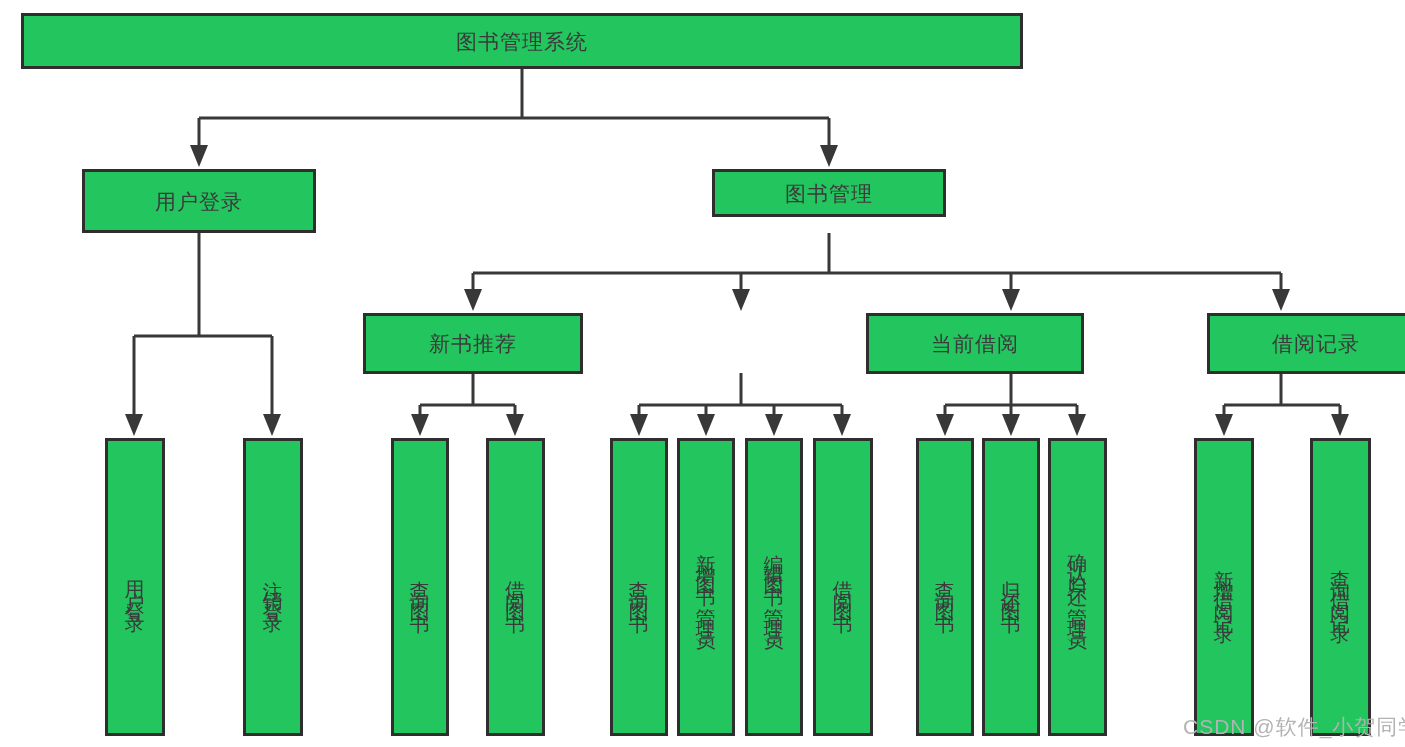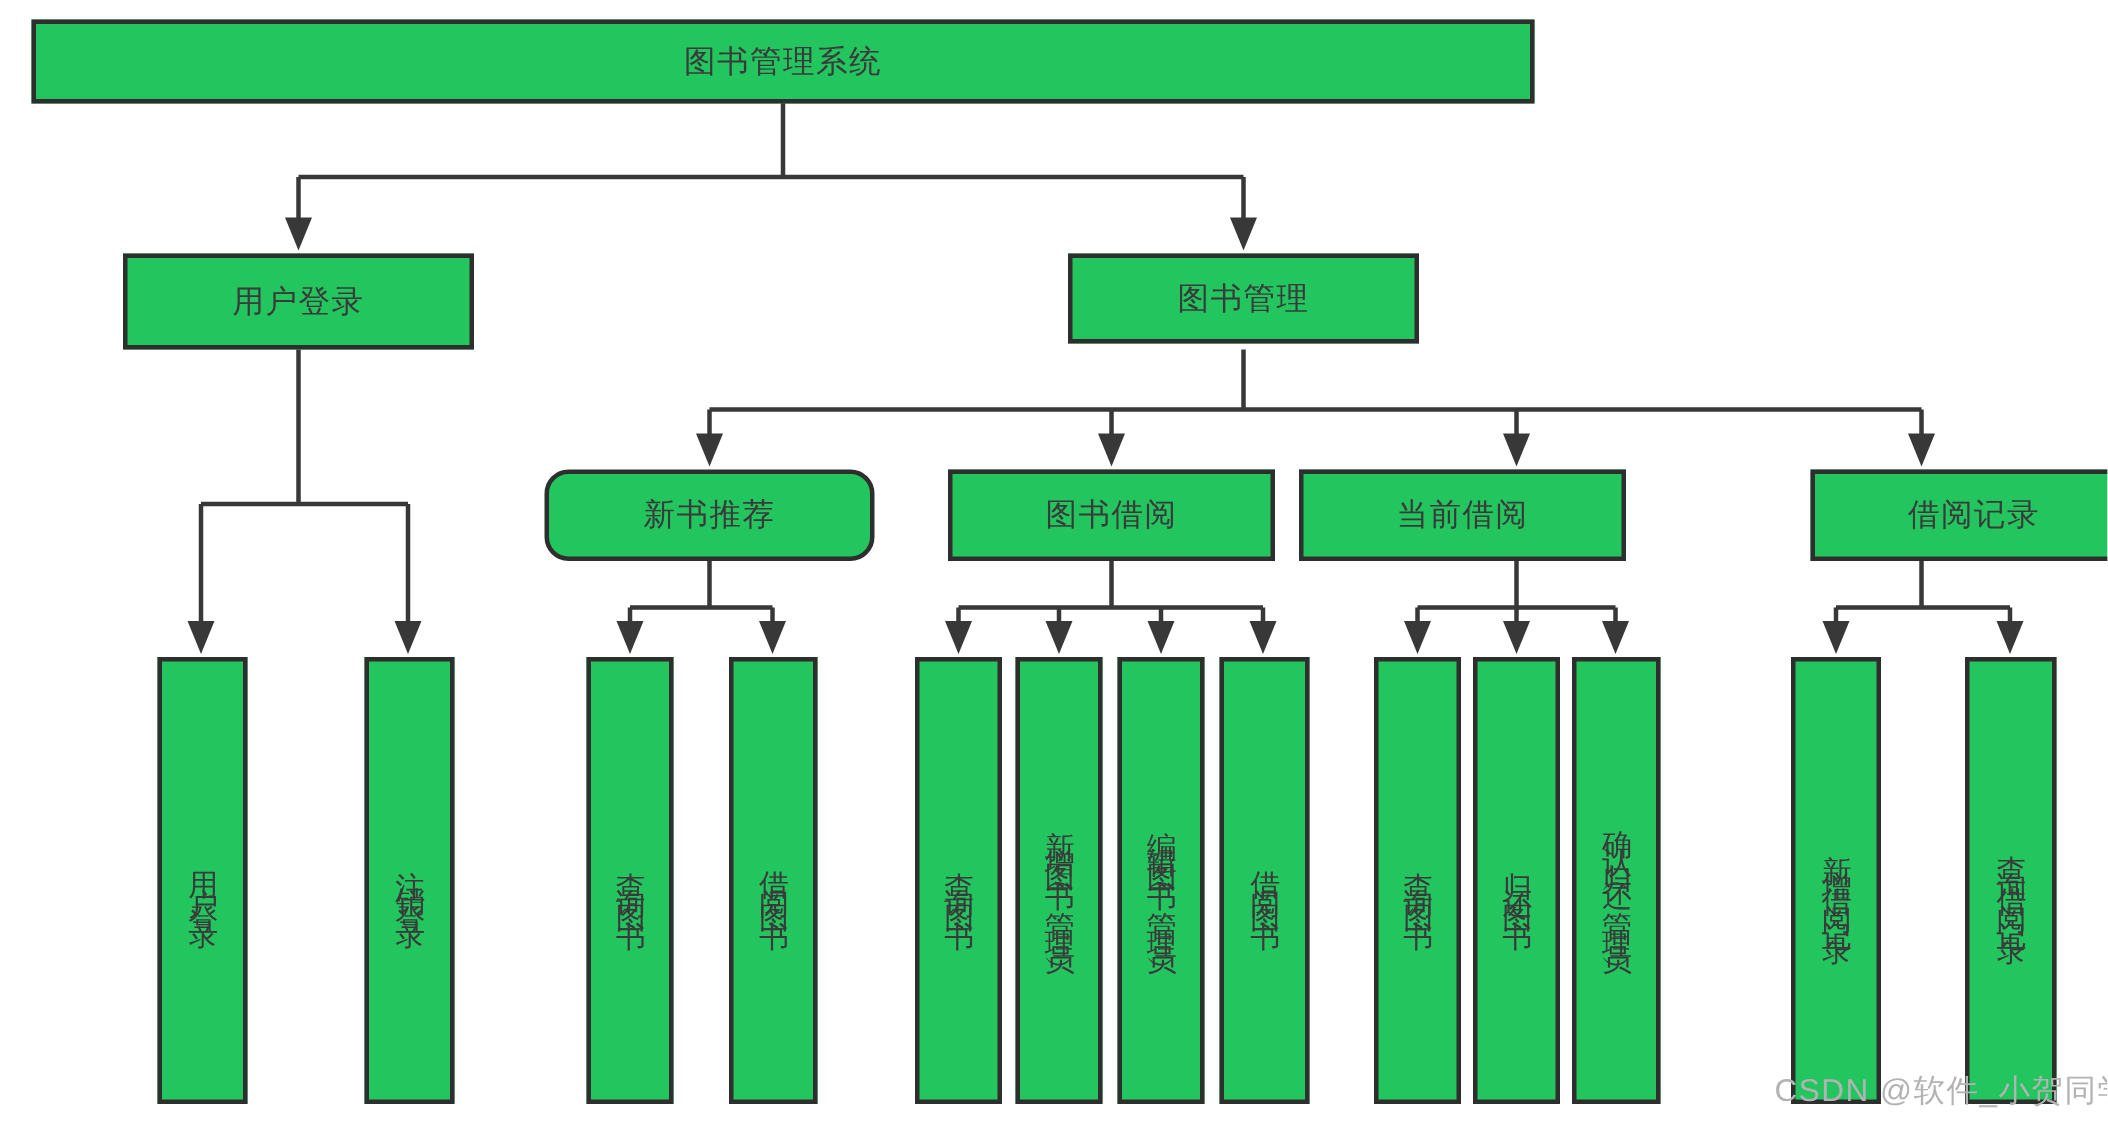--- a/index.html
+++ b/index.html
@@ -53,23 +53,23 @@
     writing-mode: vertical-rl;
     text-orientation: mixed;
     letter-spacing: 11px;
     line-height: 1;
     white-space: nowrap;
   }
   
   .n-root            { left: 21px;   top: 13px;  width: 1002px; height: 56px; }
   
   .n-user-login      { left: 82px;   top: 169px; width: 234px;  height: 64px; }
-  .n-book-mgmt       { left: 712px;  top: 169px; width: 234px;  height: 60px; }
-  
-  .n-new-book-rec    { left: 363px;  top: 313px; width: 220px;  height: 61px; border-radius: 16px; }
+  .n-book-mgmt       { left: 712px;  top: 169px; width: 234px;  height: 48px; }
+  
+  .n-new-book-rec    { left: 363px;  top: 313px; width: 220px;  height: 61px; }
   .n-book-borrow     { left: 632px;  top: 313px; width: 218px;  height: 61px; }
   .n-current-borrow  { left: 866px;  top: 313px; width: 218px;  height: 61px; }
   .n-borrow-records  { left: 1172px; top: 313px; width: 218px;  height: 61px; margin-left: 35px; }
   
   .leaf { top: 438px; height: 298px; }
   .l-1  { left: 105px;  width: 60px; }
   .l-2  { left: 243px;  width: 60px; }
   .l-3  { left: 391px;  width: 58px; }
   .l-4  { left: 486px;  width: 59px; }
   .l-5  { left: 610px;  width: 58px; }
@@ -144,23 +144,20 @@
   <div class="node h n-user-login">
     <span>用户登录</span>
   </div>
   <div class="node h n-book-mgmt">
     <span>图书管理</span>
   </div>
 
   <div class="node h n-new-book-rec">
     <span>新书推荐</span>
   </div>
-  <div class="node h n-book-borrow">
-    <span>图书借阅</span>
-  </div>
   <div class="node h n-current-borrow">
     <span>当前借阅</span>
   </div>
   <div class="node h n-borrow-records">
     <span>借阅记录</span>
   </div>
 
   <div class="node v leaf l-1">
     <span class="vtext">用户登录</span>
   </div>

